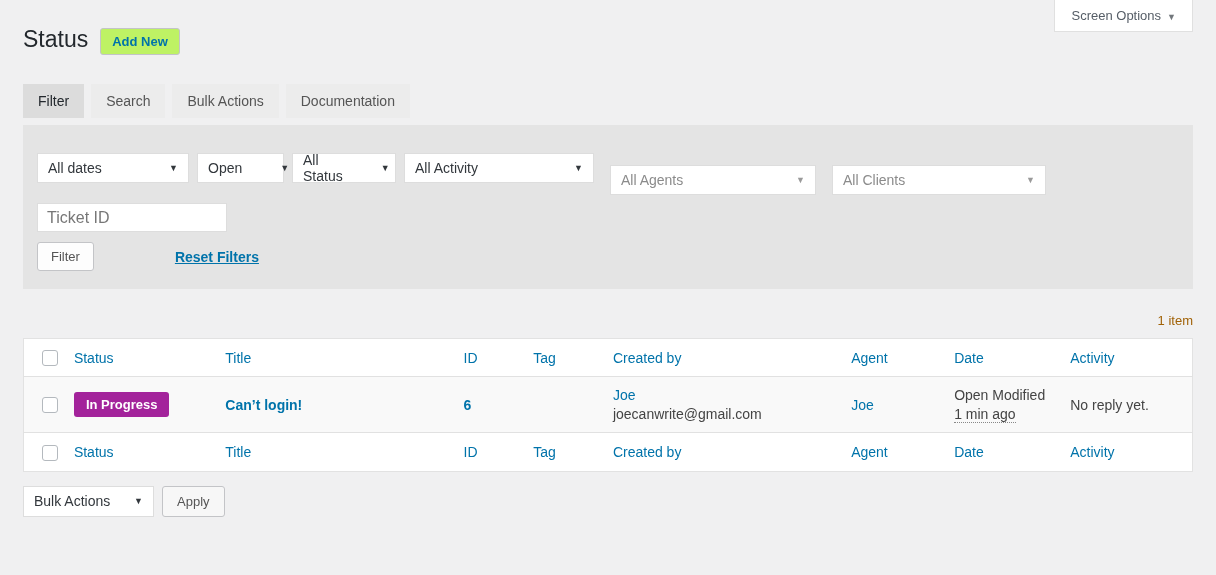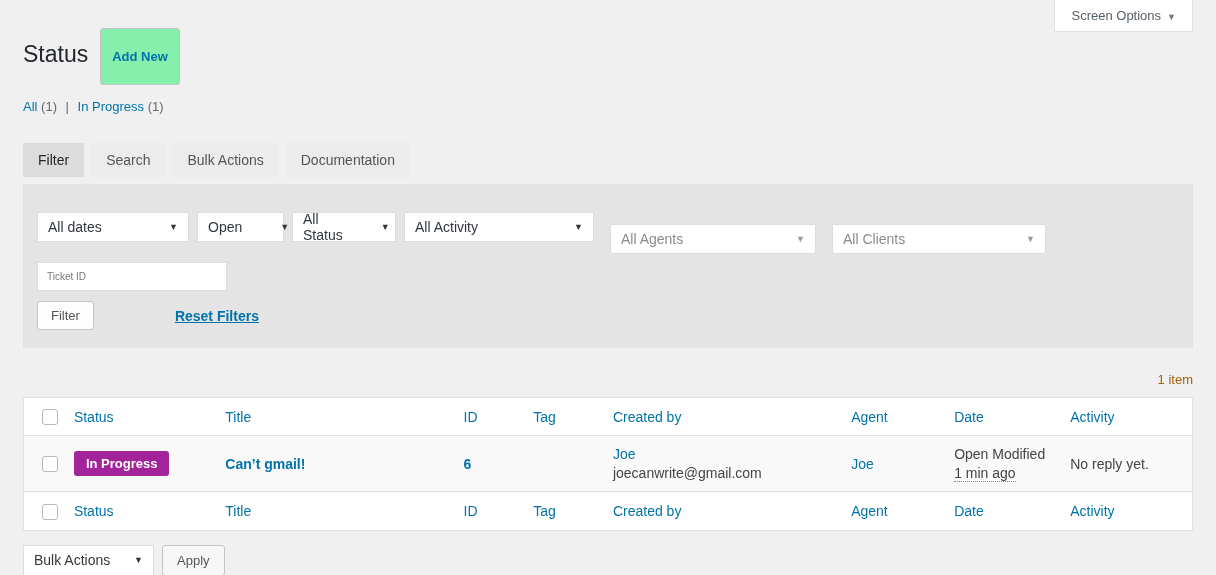--- a/index.html
+++ b/index.html
@@ -23,26 +23,26 @@
     cursor: pointer;
   }
   .screen-options .arrow { font-size: 9px; color: #72777c; margin-left: 6px; }
 
   .wrap { padding: 24px 23px 0 23px; }
 
   
   .page-head { display: flex; align-items: center; gap: 12px; }
   .page-title { font-size: 23px; font-weight: 400; color: #23282d; line-height: 1.3; }
   .add-new-btn {
-    background: #86efac;
+    background: #bef264;
     border: 1px solid #c3c4c7;
     border-radius: 3px;
     color: #0073aa;
     font-size: 13px; font-weight: 600;
-    padding: 20px 11px;
+    padding: 5px 11px;
     cursor: pointer;
     margin-top: 4px;
   }
 
   
   .views { margin-top: 14px; font-size: 13px; color: #646970; }
   .views a { color: #0073aa; }
   .views .count { color: #646970; }
   .views .sep { margin: 0 5px; color: #646970; }
 
@@ -85,21 +85,21 @@
   .w-status { width: 104px; }
   .w-activity { width: 190px; }
   .w-agents { width: 206px; margin-left: 12px; }
   .w-clients { width: 214px; margin-left: 12px; }
 
   .ticket-id-input {
     background: #fff;
     border: 1px solid #ddd;
     height: 29px; width: 190px;
     padding: 0 9px;
-    font-size: 10px; color: #32373c;
+    font-size: 16px; color: #32373c;
     font-family: "Liberation Sans", sans-serif;
     margin: 0 4px 10px 4px;
   }
   .ticket-id-input::placeholder { color: #777; opacity: 1; }
 
   .filter-actions { display: flex; align-items: center; margin-left: 4px; }
   .filter-btn {
     background: #fdfdfd;
     border: 1px solid #c3c4c7;
     border-radius: 3px;
@@ -208,27 +208,20 @@
   <span>Screen Options</span><span class="arrow">▼</span>
 </div>
 
 <div class="wrap">
 
   <div class="page-head">
     <h1 class="page-title">Status</h1>
     <button class="add-new-btn">Add New</button>
   </div>
 
-  <div class="views">
-    <a href="#">All</a>
-    <span class="count">(1)</span>
-    <span class="sep">|</span>
-    <a href="#">In Progress</a>
-    <span class="count">(1)</span>
-  </div>
 
   <div class="tabs">
     <div class="tab active">Filter</div>
     <div class="tab">Search</div>
     <div class="tab">Bulk Actions</div>
     <div class="tab">Documentation</div>
   </div>
 
   <div class="filter-panel">
     <div class="filter-row">
@@ -281,21 +274,21 @@
         <th class="col-created"><a href="#" class="col-link">Created by</a></th>
         <th class="col-agent"><a href="#" class="col-link">Agent</a></th>
         <th class="col-date"><a href="#" class="col-link">Date</a></th>
         <th class="col-activity"><a href="#" class="col-link">Activity</a></th>
       </tr>
     </thead>
     <tbody>
       <tr>
         <td class="cell-row col-cb"><input type="checkbox" style=""></td>
         <td class="cell-row col-status"><span class="status-badge">In Progress</span></td>
-        <td class="cell-row col-title"><a href="#" class="row-title">Can’t gmail!</a></td>
+        <td class="cell-row col-title"><a href="#" class="row-title">Can’t login!</a></td>
         <td class="cell-row col-id"><a href="#" class="row-id">6</a></td>
         <td class="cell-row col-tag"></td>
         <td class="cell-row col-created created-by">
           <a href="#" class="name">Joe</a>
           <span class="email">joecanwrite@gmail.com</span>
         </td>
         <td class="cell-row col-agent"><a href="#" class="col-link">Joe</a></td>
         <td class="cell-row col-date date-cell">
           <span class="line1">Open Modified</span>
           <span class="line2">1 min ago</span>

